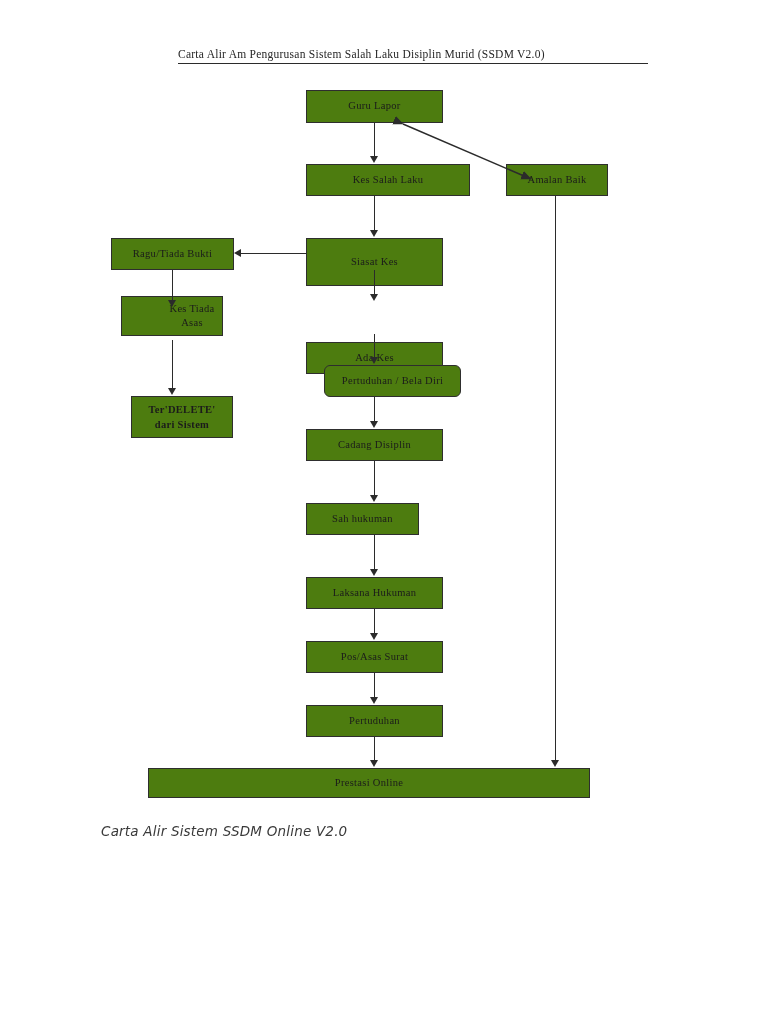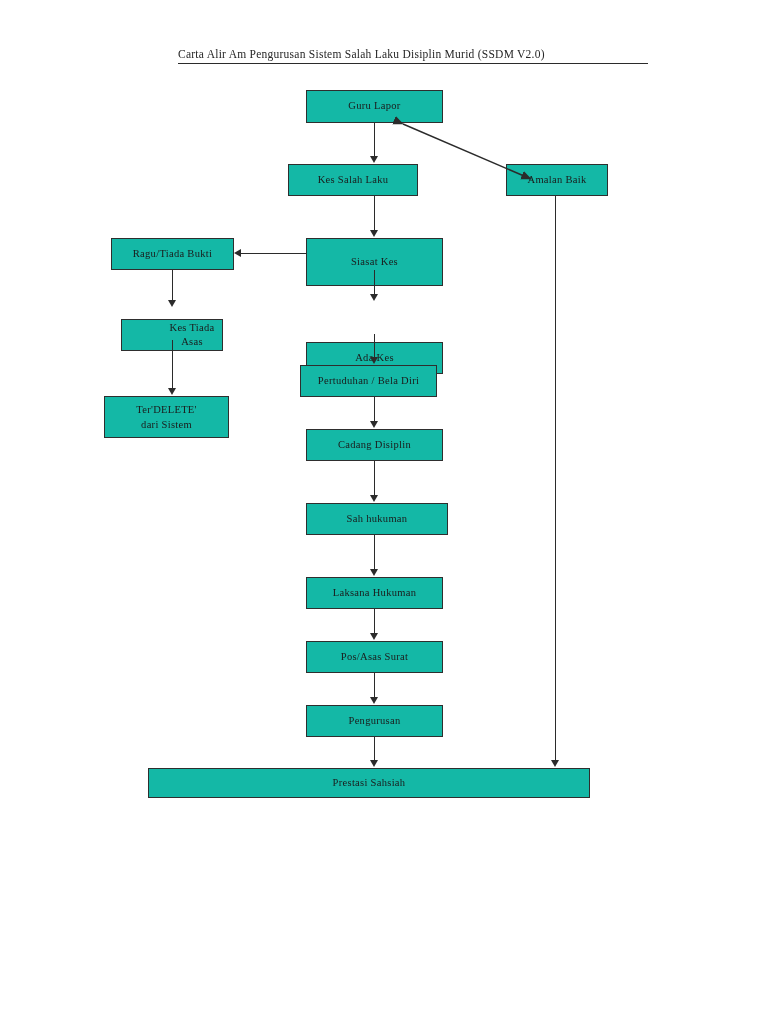--- a/index.html
+++ b/index.html
@@ -35,21 +35,21 @@
     border-bottom: 1.3px solid #2b2b2b;
     padding-bottom: 3px;
     color: #262626;
     margin-left: 44px;
   }
 
   .node {
     position: absolute;
     box-sizing: border-box;
     border: 1.3px solid #2e2e2e;
-    background: #14b8a6;
+    background: #4d7c0f;
     display: flex;
     align-items: center;
     justify-content: center;
     text-align: center;
     font-size: 10.5px;
     letter-spacing: 0.3px;
     color: #1b1b1b;
     line-height: 1.35;
   }
   .node.two-line {
@@ -107,75 +107,75 @@
 <body>
 
 <div id="flow-root">
 
   <div class="doc-title">Carta Alir Am Pengurusan  Sistem Salah Laku Disiplin Murid (SSDM V2.0)</div>
 
   <div class="node" style="left:306px; top:90px; width:137px; height:33px;">
     <span>Guru Lapor</span>
   </div>
 
-  <div class="node" style="left:288px; top:164px; width:130px; height:32px;text-align:center;">
+  <div class="node" style="left:306px; top:164px; width:164px; height:32px;text-align:center;">
     <span>Kes Salah Laku</span>
   </div>
 
   <div class="node" style="left:506px; top:164px; width:102px; height:32px;">
     <span>Amalan Baik</span>
   </div>
 
   <div class="node" style="left:306px; top:238px; width:137px; height:48px;">
     <span>Siasat Kes</span>
   </div>
 
   <div class="node" style="left:111px; top:238px; width:123px; height:32px;">
     <span>Ragu/Tiada Bukti</span>
   </div>
 
-  <div class="node" style="left:121px; top:319px; width:102px; height:32px;padding-left:40px;">
+  <div class="node" style="left:121px; top:296px; width:102px; height:40px;padding-left:40px;">
     <span>Kes Tiada Asas</span>
   </div>
 
-  <div class="node two-line" style="left:104px; top:396px; width:125px; height:42px;">
+  <div class="node two-line" style="left:131px; top:396px; width:102px; height:42px;font-weight:bold;">
     <span class="line-a">Ter'DELETE'</span>
     <span class="line-b">dari Sistem</span>
   </div>
 
   <div class="node" style="left:306px; top:302px; width:137px; height:32px;margin-top:40px;">
     <span>Ada Kes</span>
   </div>
 
-  <div class="node" style="left:300px; top:365px; width:137px; height:32px;">
+  <div class="node" style="left:324px; top:365px; width:137px; height:32px;border-radius:6px;">
     <span>Pertuduhan  /  Bela Diri</span>
   </div>
 
   <div class="node" style="left:306px; top:429px; width:137px; height:32px;">
     <span>Cadang  Disiplin</span>
   </div>
 
-  <div class="node" style="left:306px; top:503px; width:142px; height:32px;">
+  <div class="node" style="left:306px; top:503px; width:113px; height:32px;">
     <span>Sah hukuman</span>
   </div>
 
   <div class="node" style="left:306px; top:577px; width:137px; height:32px;">
     <span>Laksana  Hukuman</span>
   </div>
 
   <div class="node" style="left:306px; top:641px; width:137px; height:32px;">
     <span>Pos/Asas Surat</span>
   </div>
 
   <div class="node" style="left:306px; top:705px; width:137px; height:32px;">
-    <span>Pengurusan</span>
+    <span>Pertuduhan</span>
   </div>
 
   <div class="node" style="left:148px; top:768px; width:442px; height:30px;">
-    <span>Prestasi Sahsiah</span>
+    <span>Prestasi Online</span>
   </div>
 
   <div class="connector v-line" style="left:374px; top:123px; height:34px;"></div>
   <div class="arrow-head arrow-down" style="left:370px; top:156px;"></div>
 
   <div class="connector v-line" style="left:374px; top:196px; height:35px;"></div>
   <div class="arrow-head arrow-down" style="left:370px; top:230px;"></div>
 
   <div class="connector h-line" style="left:241px; top:253px; width:66px;"></div>
   <div class="arrow-head arrow-left" style="left:234px; top:249px;"></div>
@@ -218,14 +218,15 @@
       <marker id="arrowEnd" markerWidth="8" markerHeight="8" refX="7" refY="3.2" orient="auto">
         <path d="M0,0 L7.5,3.2 L0,6.4 z" fill="#2b2b2b"></path>
       </marker>
       <marker id="arrowStart" markerWidth="8" markerHeight="8" refX="7" refY="3.2" orient="auto">
         <path d="M0,0 L7.5,3.2 L0,6.4 z" fill="#2b2b2b"></path>
       </marker>
     </defs>
     <line x1="403" y1="124" x2="531" y2="179" stroke="#2b2b2b" stroke-width="1.4" marker-start="url(#arrowStart)" marker-end="url(#arrowEnd)"></line>
   </svg>
 
+  <div class="caption">Carta Alir Sistem SSDM Online V2.0</div>
 
 </div>
 
 </body></html>

